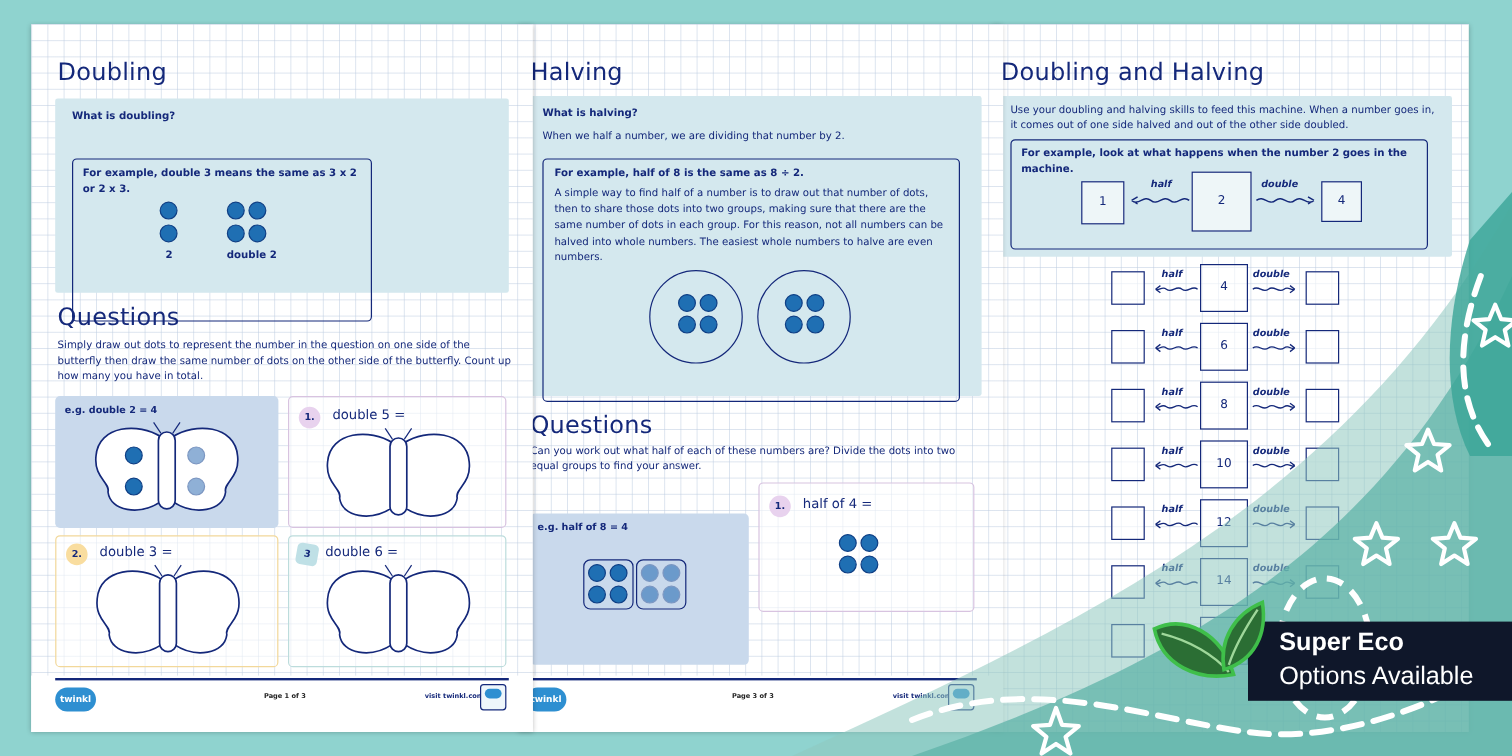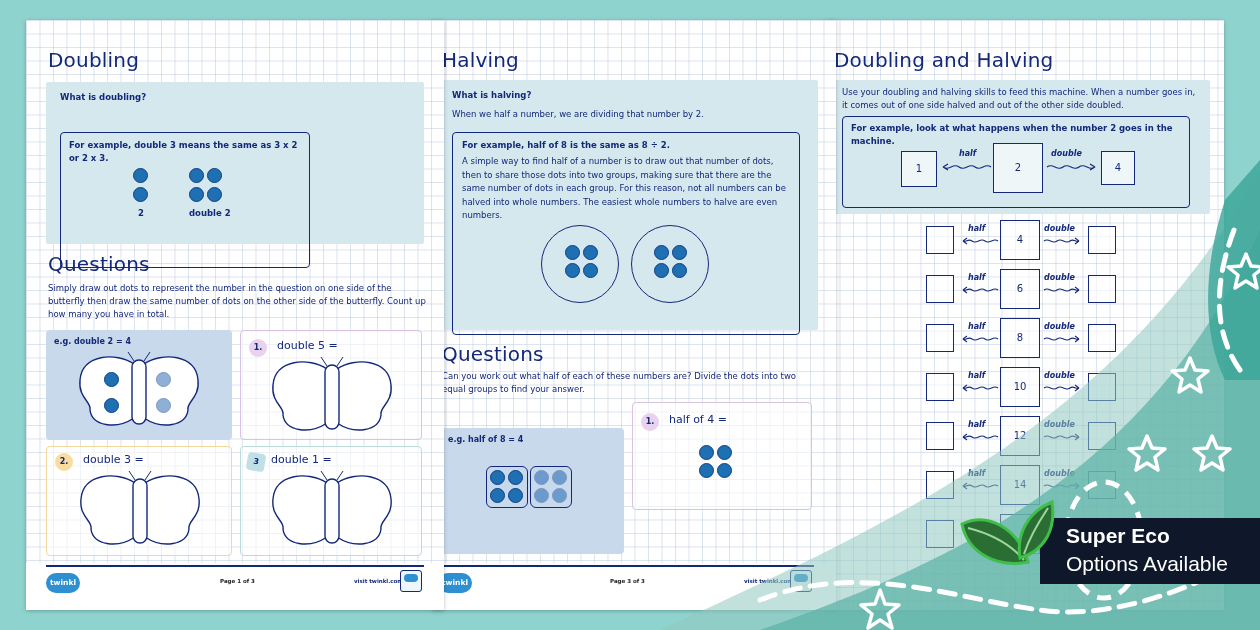--- a/index.html
+++ b/index.html
@@ -167,21 +167,21 @@
       <path d="M58,14 C40,2 6,4 4,30 C2,48 16,52 14,60 C16,76 40,80 58,68 Z" fill="#fff" stroke="#14287a" stroke-width="1.4"></path>
       <path d="M68,14 C86,2 120,4 122,30 C124,48 110,52 112,60 C110,76 86,80 68,68 Z" fill="#fff" stroke="#14287a" stroke-width="1.4"></path>
       <rect x="56" y="10" width="14" height="64" rx="7" fill="#fff" stroke="#14287a" stroke-width="1.4"></rect>
       <line x1="58" y1="11" x2="52" y2="2" stroke="#14287a" stroke-width="1"></line>
       <line x1="68" y1="11" x2="74" y2="2" stroke="#14287a" stroke-width="1"></line>
     </svg>
   </div>
 
   <div class="qcard" style="left:214px; top:426px; width:182px; height:110px; border:1.5px solid #bcdcdc;">
     <div class="badge" style="left:6px; top:6px; background:#bfe0e6; border-radius:4px; transform:rotate(10deg);">3</div>
-    <div class="qlabel" style="left:30px; top:6px;">double 1 =</div>
+    <div class="qlabel" style="left:30px; top:6px;">double 6 =</div>
     <svg class="decor" style="left:28px; top:22px;" width="126" height="82" viewBox="0 0 126 82">
       <path d="M58,14 C40,2 6,4 4,30 C2,48 16,52 14,60 C16,76 40,80 58,68 Z" fill="#fff" stroke="#14287a" stroke-width="1.4"></path>
       <path d="M68,14 C86,2 120,4 122,30 C124,48 110,52 112,60 C110,76 86,80 68,68 Z" fill="#fff" stroke="#14287a" stroke-width="1.4"></path>
       <rect x="56" y="10" width="14" height="64" rx="7" fill="#fff" stroke="#14287a" stroke-width="1.4"></rect>
       <line x1="58" y1="11" x2="52" y2="2" stroke="#14287a" stroke-width="1"></line>
       <line x1="68" y1="11" x2="74" y2="2" stroke="#14287a" stroke-width="1"></line>
     </svg>
   </div>
 
   <div style="position:absolute; left:0; top:543px; width:418px; height:47px; background:#fff;">

